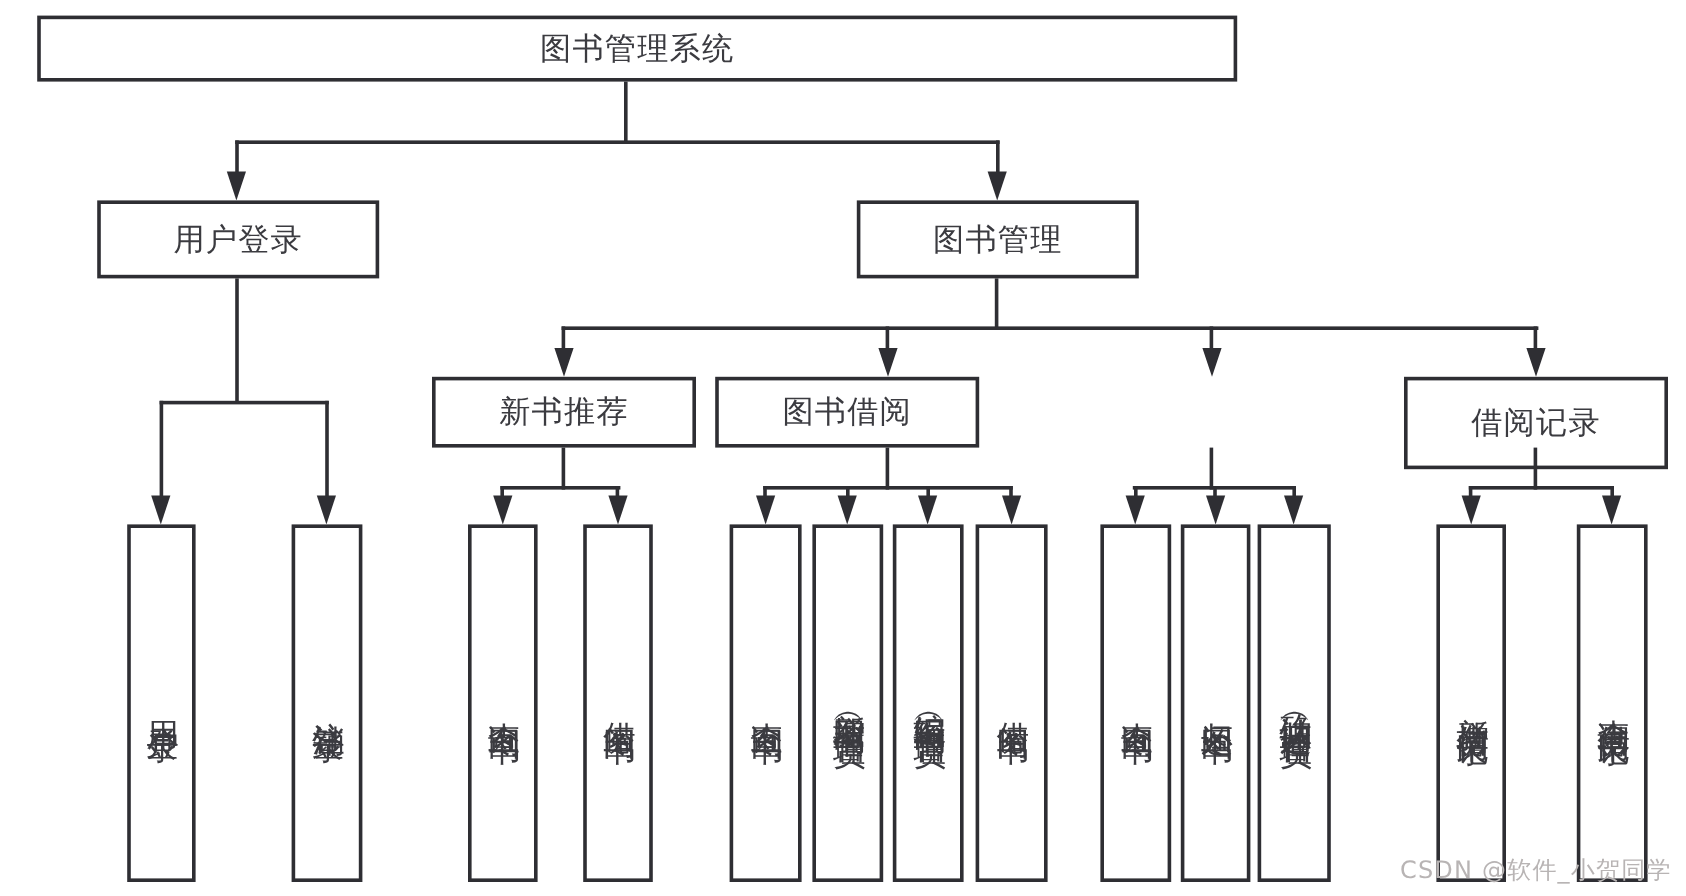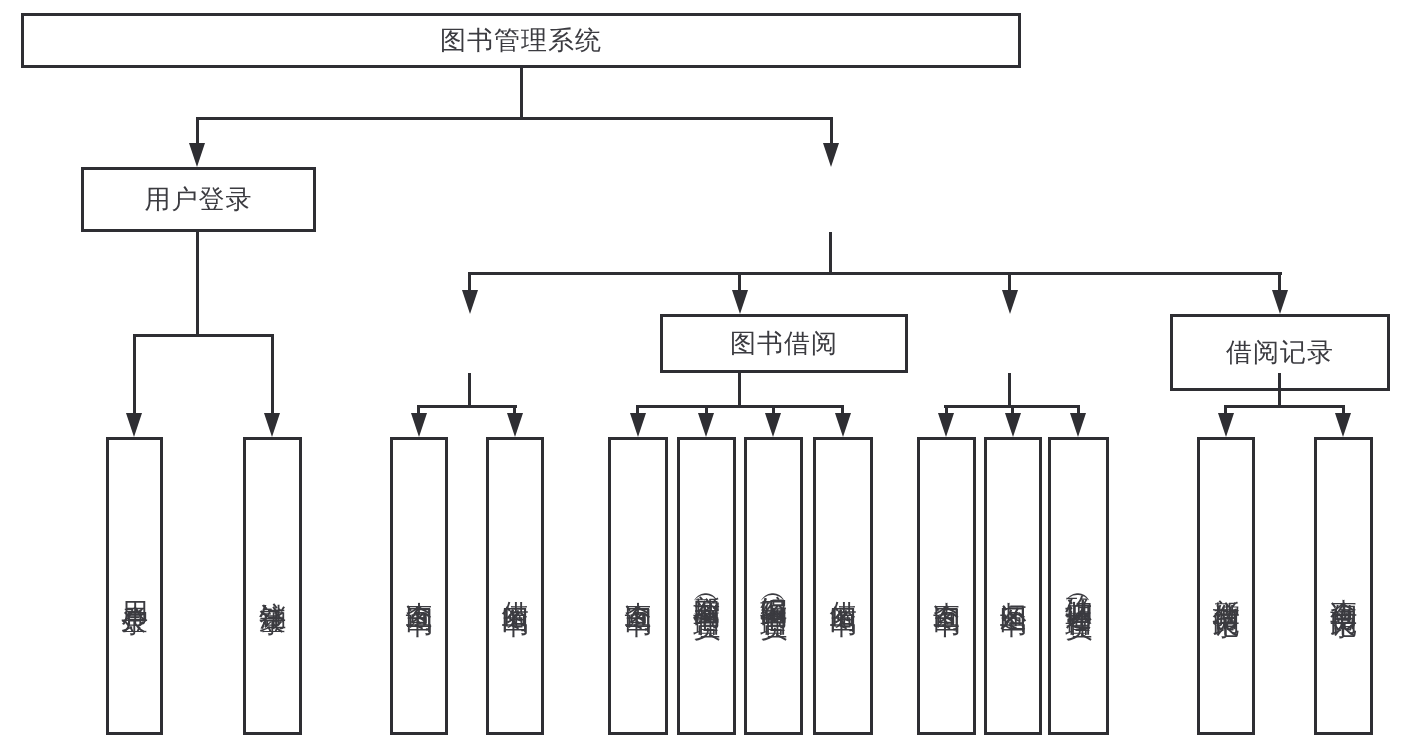--- a/index.html
+++ b/index.html
@@ -72,53 +72,55 @@
     color: var(--watermark);
     letter-spacing: 1px;
     white-space: nowrap;
   }
 </style>
 </head>
 <body>
 
 <div id="canvas">
 
-  <div class="box" style="left:21px; top:13px; width:1000px; height:55px;">图书管理系统</div>
+  <div class="box" style="left:31px; top:13px; width:1000px; height:55px;">图书管理系统</div>
 
   <div class="vline" style="left:520px; top:68px; height:51px;"></div>
 
   <div class="hline" style="left:196px; top:117px; width:637px;"></div>
 
   <div class="vline" style="left:196px; top:117px; height:28px;"></div>
   <div class="arrowhead" style="left:189px; top:143px;"></div>
 
   <div class="vline" style="left:830px; top:117px; height:28px;"></div>
   <div class="arrowhead" style="left:823px; top:143px;"></div>
 
   <div class="box" style="left:81px; top:167px; width:235px; height:65px;">用户登录</div>
+  <div class="box" style="left:714px; top:167px; width:235px; height:65px;">图书管理</div>
 
   <div class="vline" style="left:196px; top:232px; height:104px;"></div>
   <div class="hline" style="left:133px; top:334px; width:141px;"></div>
   <div class="vline" style="left:133px; top:334px; height:82px;"></div>
   <div class="arrowhead" style="left:126px; top:413px;"></div>
   <div class="vline" style="left:271px; top:334px; height:82px;"></div>
   <div class="arrowhead" style="left:264px; top:413px;"></div>
 
   <div class="vline" style="left:829px; top:232px; height:43px;"></div>
   <div class="hline" style="left:468px; top:272px; width:814px;"></div>
   <div class="vline" style="left:468px; top:272px; height:22px;"></div>
   <div class="arrowhead" style="left:462px; top:290px;"></div>
   <div class="vline" style="left:738px; top:272px; height:22px;"></div>
   <div class="arrowhead" style="left:732px; top:290px;"></div>
   <div class="vline" style="left:1008px; top:272px; height:22px;"></div>
   <div class="arrowhead" style="left:1002px; top:290px;"></div>
   <div class="vline" style="left:1278px; top:272px; height:22px;"></div>
   <div class="arrowhead" style="left:1272px; top:290px;"></div>
 
-  <div class="box" style="left:660px; top:314px; width:248px; height:59px;">图书借阅</div>
+  <div class="box" style="left:360px; top:314px; width:220px; height:59px;">新书推荐</div>
+  <div class="box" style="left:596px; top:314px; width:220px; height:59px;">图书借阅</div>
   <div class="box" style="left:1170px; top:314px; width:220px; height:77px;">借阅记录</div>
 
   <div class="vline" style="left:468px; top:373px; height:35px;"></div>
   <div class="vline" style="left:738px; top:373px; height:35px;"></div>
   <div class="vline" style="left:1008px; top:373px; height:35px;"></div>
   <div class="vline" style="left:1278px; top:373px; height:35px;"></div>
 
   <div class="hline" style="left:417px; top:405px; width:100px;"></div>
   <div class="hline" style="left:636px; top:405px; width:208px;"></div>
   <div class="hline" style="left:944px; top:405px; width:136px;"></div>
@@ -187,14 +189,15 @@
     <span class="vtext">确认归还（管理员）</span>
   </div>
 
   <div class="vbox" style="left:1197px; width:58px;">
     <span class="vtext">新增借阅记录</span>
   </div>
   <div class="vbox" style="left:1314px; width:59px;">
     <span class="vtext">查询借阅记录</span>
   </div>
 
+  <div class="watermark">CSDN @软件_小贺同学</div>
 
 </div>
 
 </body></html>

